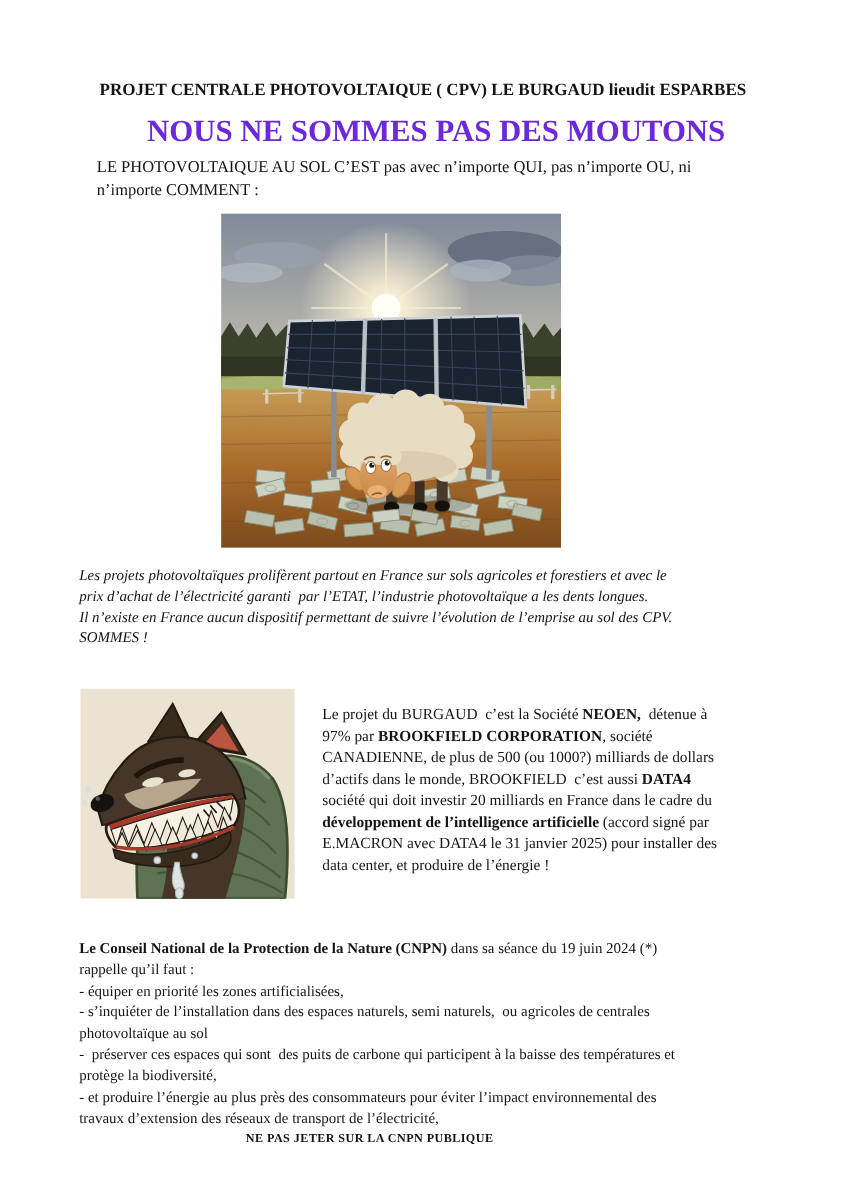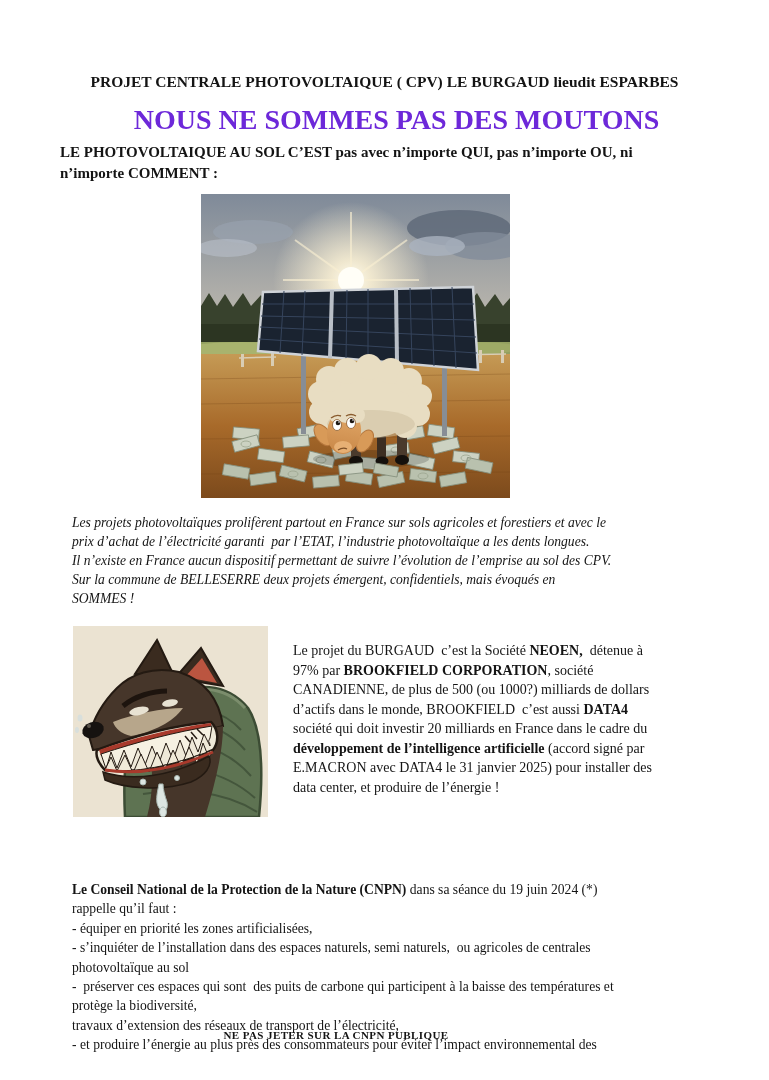--- a/index.html
+++ b/index.html
@@ -10,27 +10,27 @@
   }
   .doc-title{
     position:absolute;top:73px;left:0;width:769px;text-align:center;
     font-weight:bold;font-size:15.5px;white-space:pre;
   }
   .headline{
     position:absolute;top:104px;left:0;width:769px;text-align:center;
     font-weight:bold;font-size:28px;color:#6d28d9;white-space:pre;margin-left:12px;
   }
   .intro{
-    position:absolute;top:142px;left:60px;font-weight:bold;font-size:15px;line-height:21px;
+    position:absolute;top:142px;left:88px;font-weight:normal;font-size:15px;line-height:21px;
   }
   .line{white-space:pre;}
   .para{position:absolute;font-size:13.6px;line-height:19px;}
   .projects{left:72px;top:513px;font-style:italic;}
   .neoen{left:293px;top:641px;line-height:19.5px;font-size:14px;}
-  .cnpn{left:72px;top:852px;line-height:19.4px;margin-top:28px;}
+  .cnpn{left:72px;top:852px;line-height:19.4px;}
   .rich b{font-weight:bold;}
   .footer{
     position:absolute;top:1029px;left:0;width:672px;text-align:center;
     font-weight:bold;font-size:11px;letter-spacing:.4px;white-space:pre;
   }
   .sheep-img{position:absolute;left:201px;top:194px;width:309px;height:304px;}
   .wolf-img{position:absolute;left:73px;top:626px;width:195px;height:191px;}
   .sheep-img svg,.wolf-img svg{display:block;width:100%;height:100%;}
 </style>
 </head>
@@ -218,21 +218,20 @@
         <rect x="138" y="270" width="24" height="10" transform="rotate(-6 150 275)" fill="#ccd2c2" stroke="#848f7c" stroke-width="0.8"></rect>
         <rect x="173" y="271" width="24" height="10" transform="rotate(10 185 276)" fill="#b9c1ae" stroke="#848f7c" stroke-width="0.8"></rect>
       </g>
     </svg>
   </div>
 
   <div class="para projects">
     <div class="line">Les projets photovoltaïques prolifèrent partout en France sur sols agricoles et forestiers et avec le</div>
     <div class="line">prix d’achat de l’électricité garanti  par l’ETAT, l’industrie photovoltaïque a les dents longues.</div>
     <div class="line">Il n’existe en France aucun dispositif permettant de suivre l’évolution de l’emprise au sol des CPV.</div>
-    <div class="line">Sur la commune de BELLESERRE deux projets émergent, confidentiels, mais évoqués en</div>
     <div class="line">SOMMES !</div>
   </div>
 
   <div class="wolf-img">
     <svg viewBox="0 0 195 191" xmlns="http://www.w3.org/2000/svg">
       <rect width="195" height="191" fill="#ebe3d2"></rect>
 
       <g>
         <path d="M92,78 C120,52 155,58 175,82 C190,105 190,150 186,191 L52,191 C50,150 52,118 64,100 C72,88 80,84 92,78 Z" fill="#5e7352" stroke="#3c4c34" stroke-width="2.5"></path>
         <path d="M92,78 C120,56 152,60 172,82" stroke="#7b8d6c" stroke-width="3" fill="none"></path>
@@ -292,19 +291,19 @@
   </div>
 
   <div class="para cnpn rich">
     <div class="line"><b>Le Conseil National de la Protection de la Nature (CNPN)</b><span> dans sa séance du 19 juin 2024 (*)</span></div>
     <div class="line"><span>rappelle qu’il faut :</span></div>
     <div class="line"><span>- équiper en priorité les zones artificialisées,</span></div>
     <div class="line"><span>- s’inquiéter de l’installation dans des espaces naturels, semi naturels,  ou agricoles de centrales</span></div>
     <div class="line"><span>photovoltaïque au sol</span></div>
     <div class="line"><span>-  préserver ces espaces qui sont  des puits de carbone qui participent à la baisse des températures et</span></div>
     <div class="line"><span>protège la biodiversité,</span></div>
+    <div class="line"><span>- et produire l’énergie au plus près des consommateurs pour éviter l’impact environnemental des</span></div>
     <div class="line"><span>travaux d’extension des réseaux de transport de l’électricité,</span></div>
-    <div class="line"><span>- et produire l’énergie au plus près des consommateurs pour éviter l’impact environnemental des</span></div>
   </div>
 
   <div class="footer">NE PAS JETER SUR LA CNPN PUBLIQUE</div>
 
 </div>
 
 </body></html>

